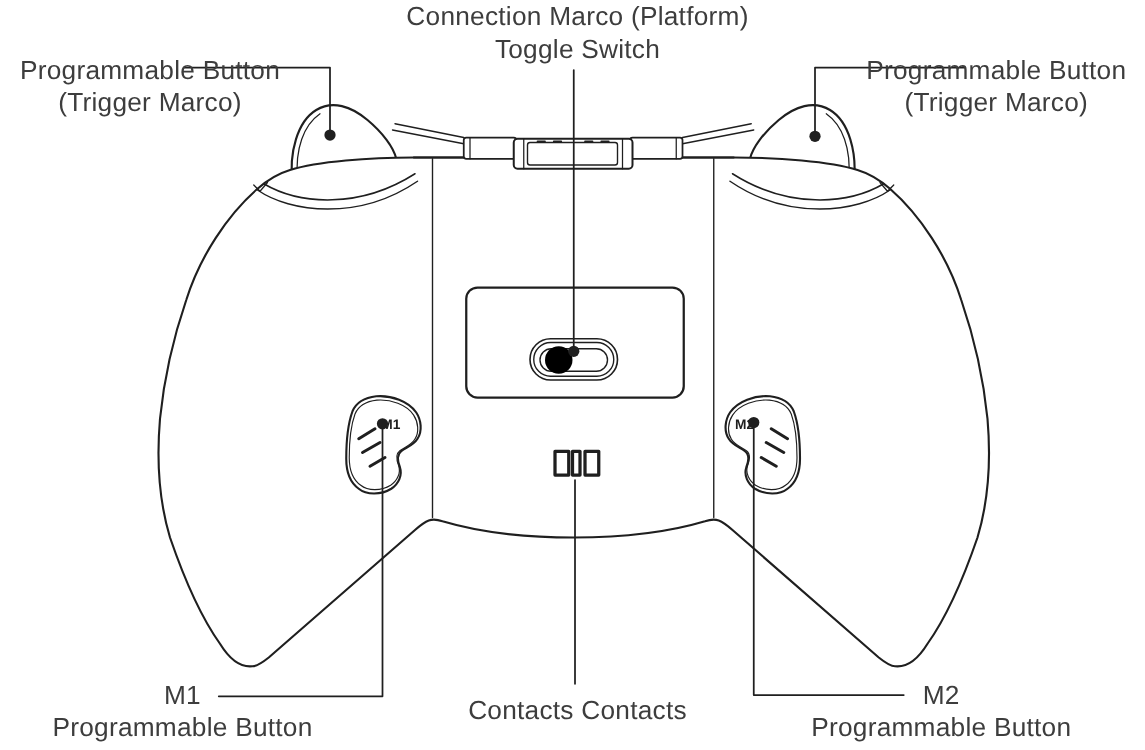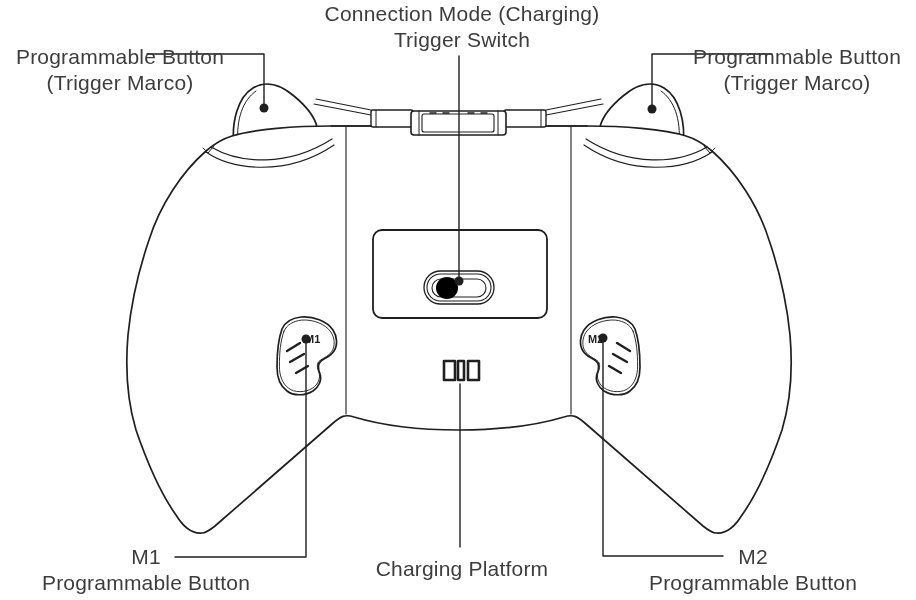--- a/index.html
+++ b/index.html
@@ -138,41 +138,41 @@
       <circle cx="459" cy="281" r="4.5" fill="#1f1f1f" stroke="none"></circle>
       <path d="M306,342 V557 H175"></path>
       <circle cx="306" cy="339" r="4.5" fill="#1f1f1f" stroke="none"></circle>
       <path d="M603,341 V556 H723"></path>
       <circle cx="603" cy="338" r="4.5" fill="#1f1f1f" stroke="none"></circle>
       <path d="M460,384 V547"></path>
     </g>
   </svg>
 
   <div class="label" style="left:312px;top:1px;width:300px;">
-    <div>Connection Mode (Charging)</div>
-    <div>Trigger Switch</div>
+    <div>Connection Marco (Platform)</div>
+    <div>Toggle Switch</div>
   </div>
 
   <div class="label" style="left:0px;top:44px;width:240px;">
     <div>Programmable Button</div>
     <div>(Trigger Marco)</div>
   </div>
 
   <div class="label" style="left:677px;top:44px;width:240px;">
     <div>Programmable Button</div>
     <div>(Trigger Marco)</div>
   </div>
 
   <div class="label" style="left:26px;top:544px;width:240px;">
     <div>M1</div>
     <div>Programmable Button</div>
   </div>
 
   <div class="label" style="left:342px;top:556px;width:240px;">
-    <div>Charging Platform</div>
+    <div>Contacts Contacts</div>
   </div>
 
   <div class="label" style="left:633px;top:544px;width:240px;">
     <div>M2</div>
     <div>Programmable Button</div>
   </div>
 
 </div>
 
 </body></html>

